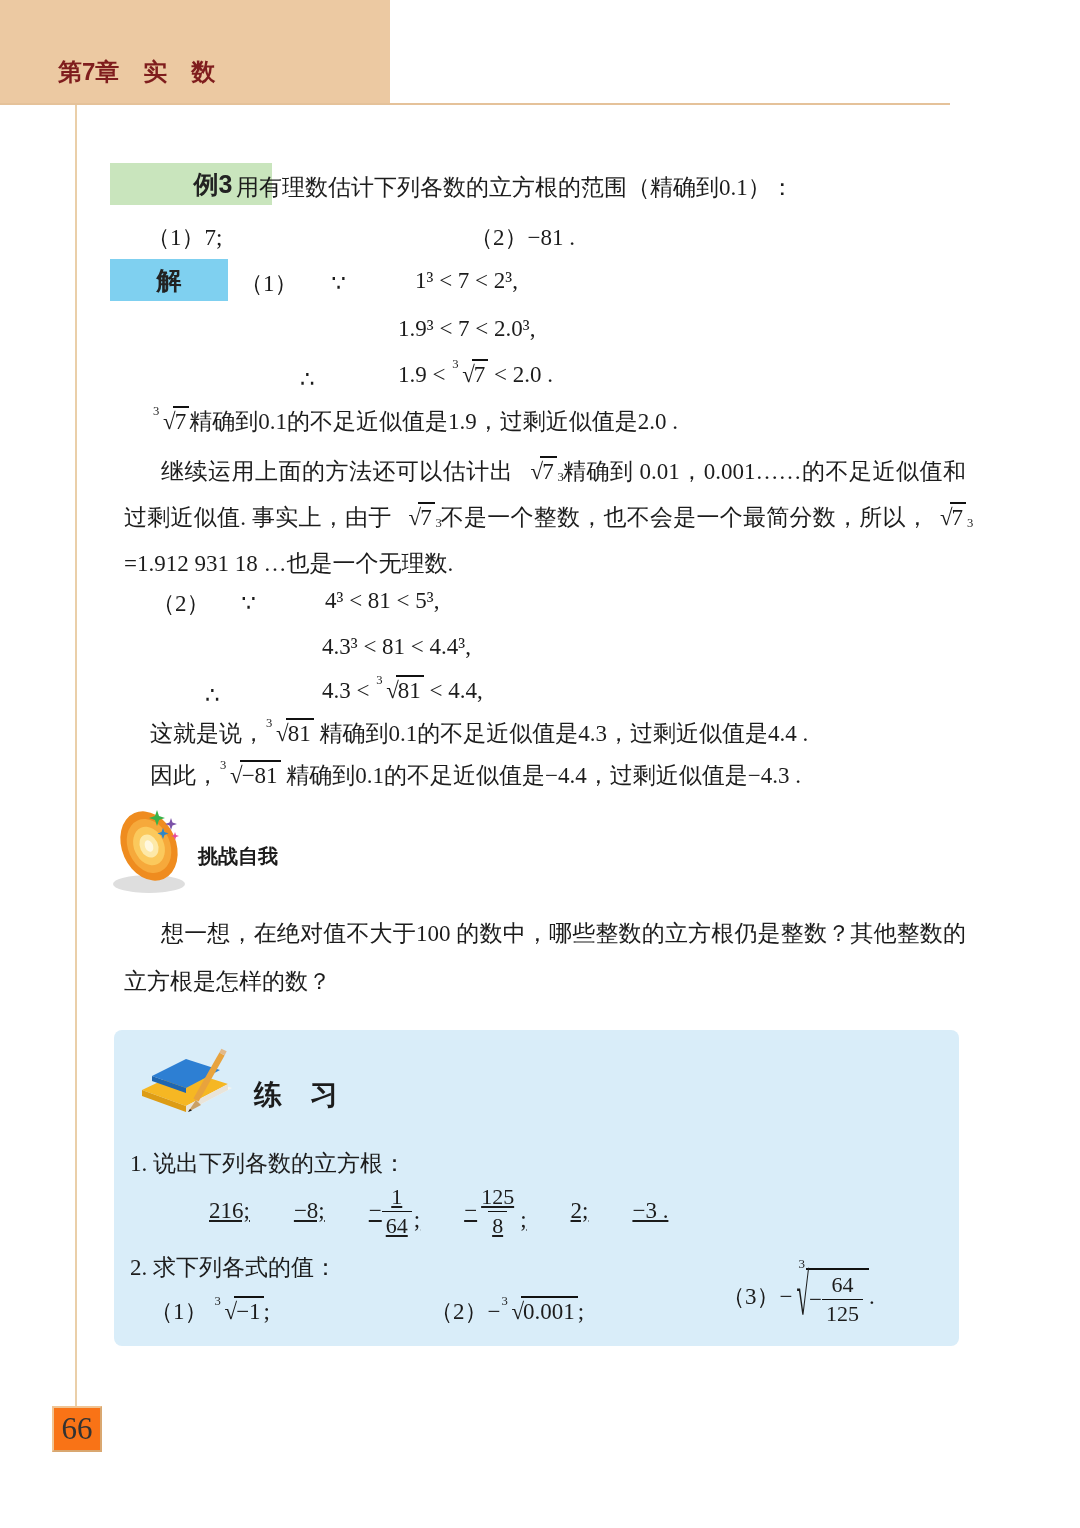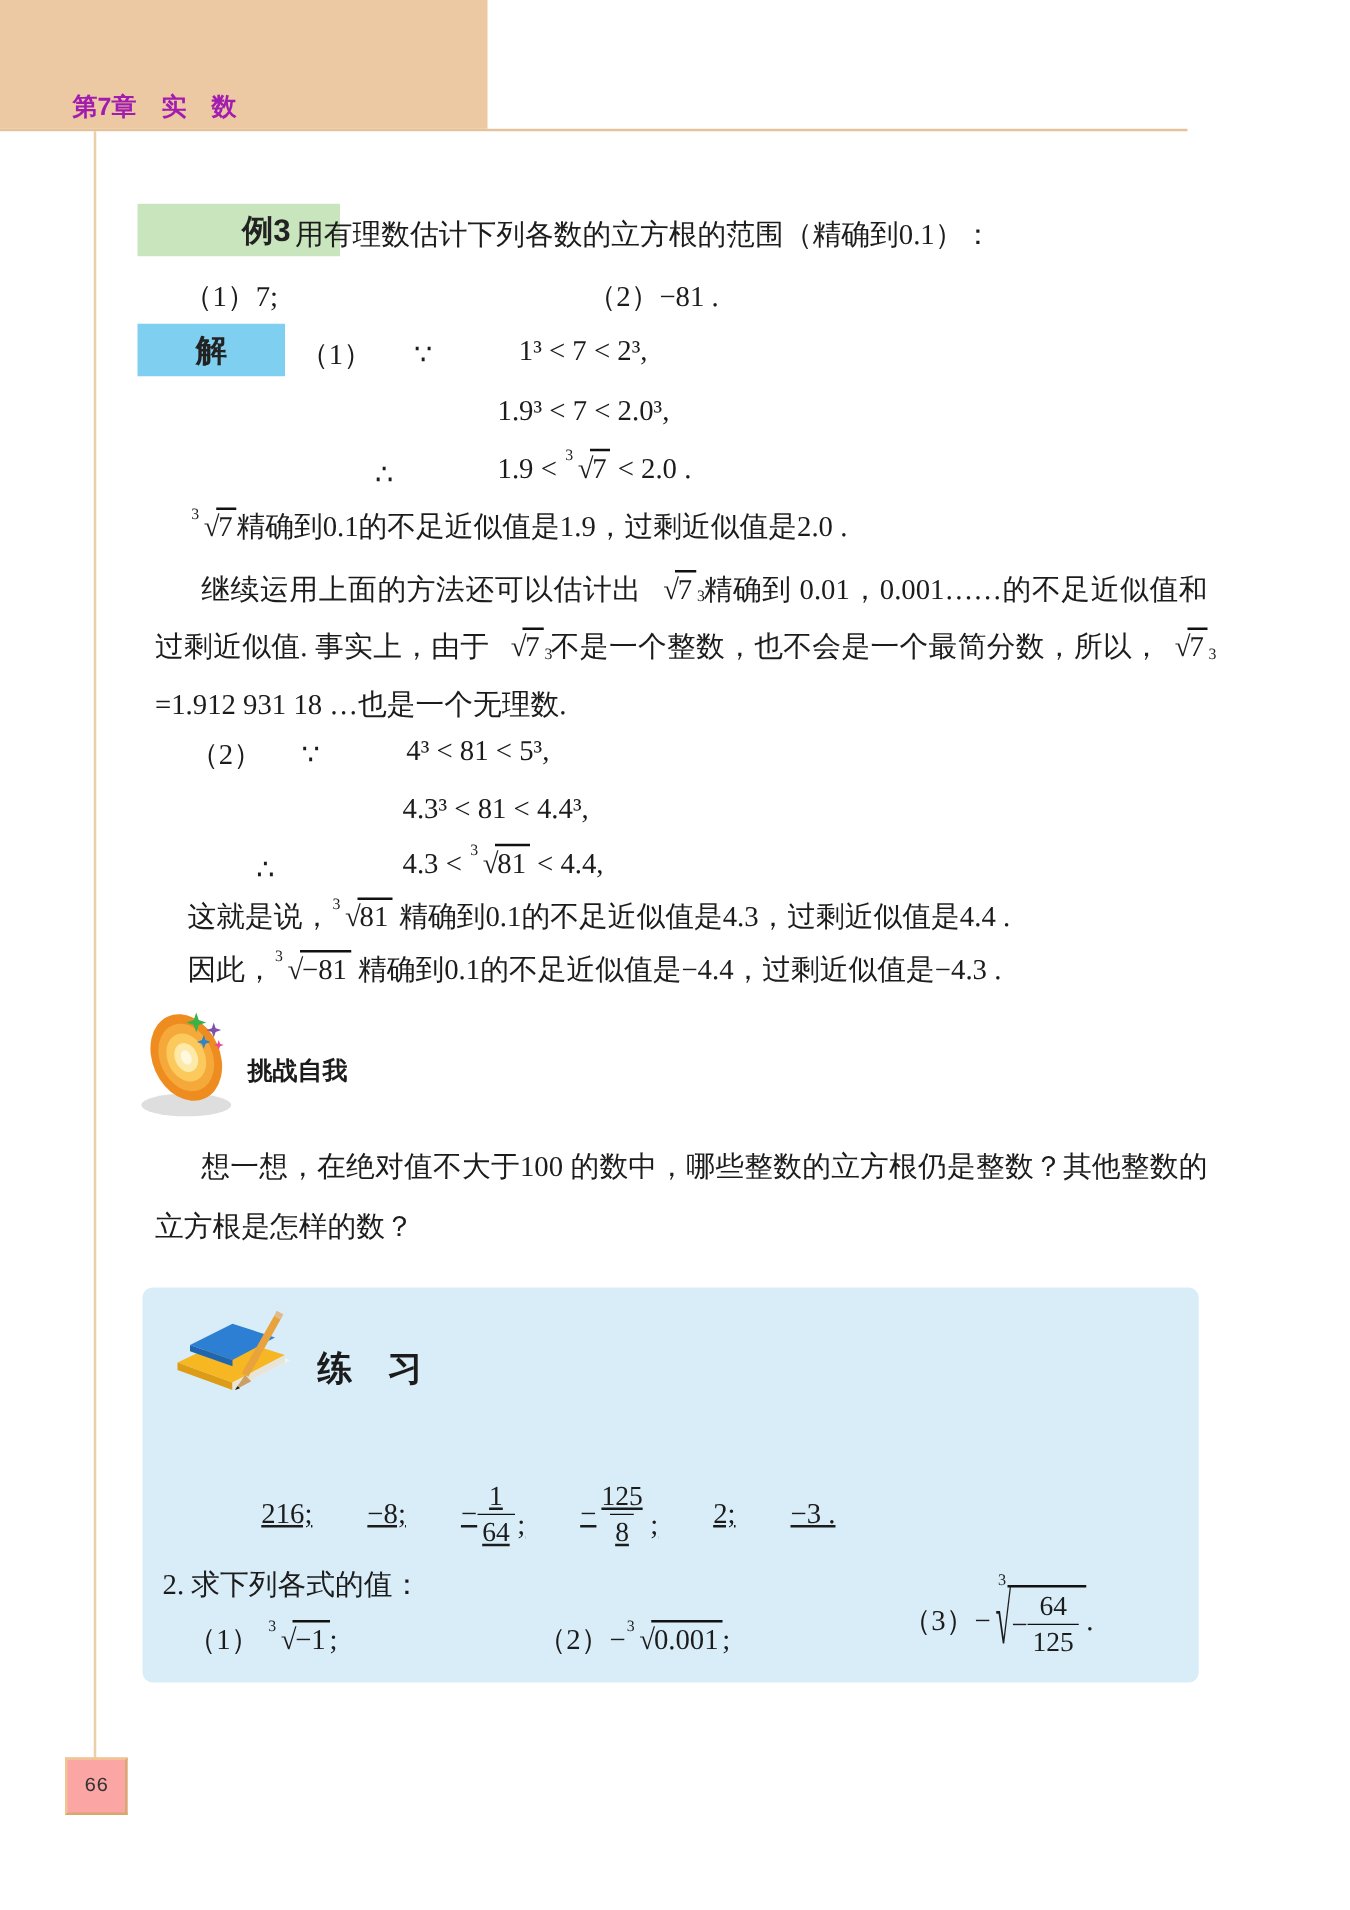--- a/index.html
+++ b/index.html
@@ -3,28 +3,28 @@
 <meta charset="utf-8">
 <style>
   html,body{margin:0;padding:0;background:#ffffff;}
   .page{position:relative;width:1080px;height:1528px;background:#ffffff;overflow:hidden;
         font-family:"Liberation Serif","DejaVu Serif",serif;color:#1c1c1c;font-size:23px;}
   .abs{position:absolute;}
   .hei{font-family:"Liberation Sans","DejaVu Sans",sans-serif;font-weight:bold;}
 
   
   .band{position:absolute;left:0;top:0;width:390px;height:103px;background:#ecc9a2;}
-  .band-text{position:absolute;left:58px;top:72px;font-size:20px;color:#a21caf;white-space:pre;}
+  .band-text{position:absolute;left:58px;top:56px;font-size:24px;color:#7f1d1d;white-space:pre;}
   .hrule{position:absolute;left:0;top:103px;width:950px;height:2px;background:#e5c29a;}
   .vrule{position:absolute;left:75px;top:105px;width:2px;height:1301px;background:#eacfa9;}
 
   
-  .pagenum{position:absolute;left:52px;top:1406px;width:46px;height:42px;background:#fca5a5;
+  .pagenum{position:absolute;left:52px;top:1406px;width:46px;height:42px;background:#f97316;
            border:2px solid #f0c493;border-right-color:#d9a770;border-bottom-color:#d9a770;
-           display:flex;align-items:center;justify-content:center;font-size:16px;color:#333;font-family:Liberation Mono, monospace;}
+           display:flex;align-items:center;justify-content:center;font-size:31px;color:#333;}
 
   
   .tag{position:absolute;width:118px;height:42px;display:flex;align-items:center;justify-content:center;
        font-size:25px;color:#222;}
   .tag.green{background:#c9e5bd;padding-left:44px;}
   .tag.blue{background:#7fd0f0;}
 
   
   .cbrt{position:relative;display:inline;padding-left:11px;white-space:nowrap;}
   .cbrt .idx{position:absolute;left:1px;top:-0.40em;font-size:0.55em;}
@@ -141,20 +141,21 @@
         <polygon points="18,32 52,15 86,26 52,44" fill="#2d7fd3"></polygon>
         <polygon points="18,32 18,37 52,49 52,44" fill="#1f66b0"></polygon>
         <line x1="88" y1="10" x2="62" y2="56" stroke="#e8a33d" stroke-width="6"></line>
         <line x1="88" y1="10" x2="90" y2="6" stroke="#e2b98a" stroke-width="6"></line>
         <polygon points="62,56 54,68 67,61" fill="#caa064"></polygon>
         <polygon points="56,65 54,68 58,66.5" fill="#4a3категор0e" fill-opacity="0.85"></polygon>
       </svg>
     </div>
     <div class="abs hei" style="left:140px;top:46px;font-size:28px;">练　习</div>
 
+    <div class="abs" style="left:16px;top:118px;">1. 说出下列各数的立方根：</div>
 
     <div class="numsrow">
       <span>216;</span>
       <span>−8;</span>
       <span class="numgrp">
         <span>−</span>
         <span class="frac">
           <span class="num">1</span>
           <span class="den">64</span>
         </span>

